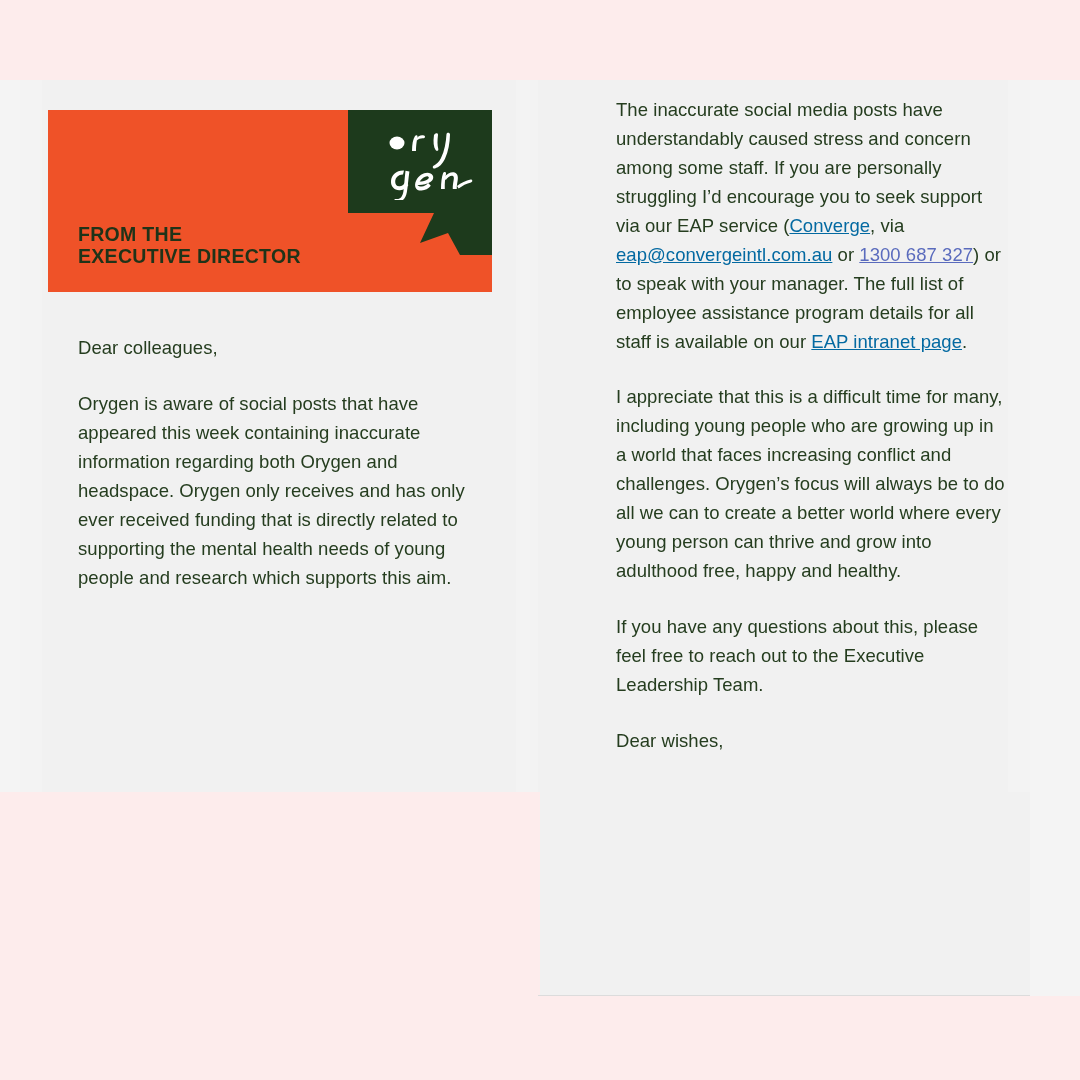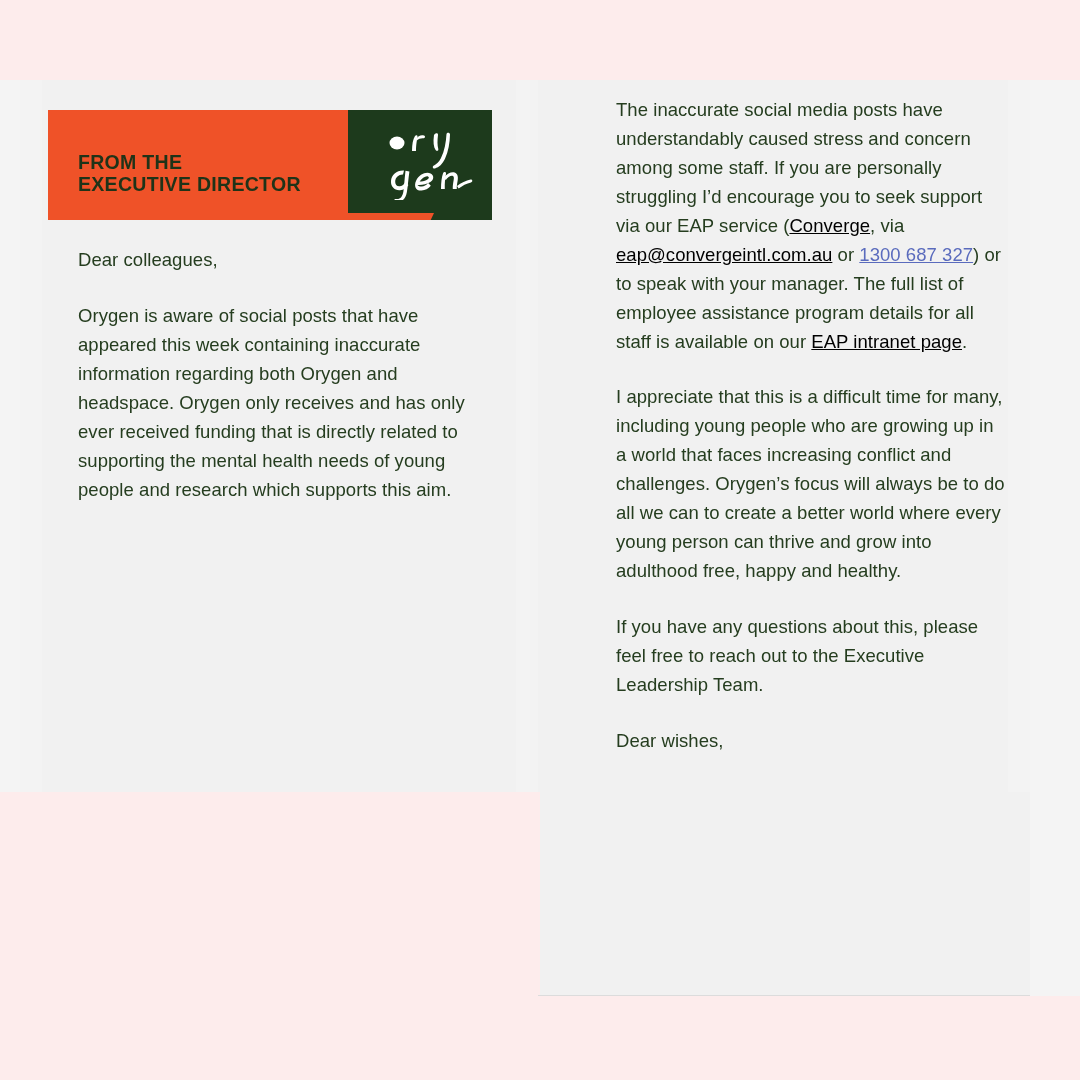--- a/index.html
+++ b/index.html
@@ -92,21 +92,21 @@
   .col-right {
     left: 616px;
     top: 96px;
     width: 392px;
   }
 
   
   .banner {
     position: relative;
     width: 444px;
-    height: 110px;
+    height: 182px;
     background: #ef5228;
     overflow: hidden;
   }
   .banner-logo {
     position: absolute;
     right: 0;
     top: 0;
     width: 144px;
     height: 145px;
   }
@@ -142,30 +142,30 @@
     line-height: 1.565;
     letter-spacing: 0.05px;
   }
   .body-text p {
     margin: 0 0 27px 0;
   }
   .body-text p:last-child {
     margin-bottom: 0;
   }
   .col-left .body-text {
-    padding-top: 26px;
+    padding-top: 42px;
     padding-left: 30px;
     padding-right: 4px;
   }
 
   a.link {
     text-decoration: underline;
   }
   a.link-orange {
-    color: #000000;
+    color: #0369a1;
     margin-top: 32px;
   }
   a.link-blue {
     color: #5a6bbd;
     text-align: center;
   }
 </style>
 </head>
 <body>
 

